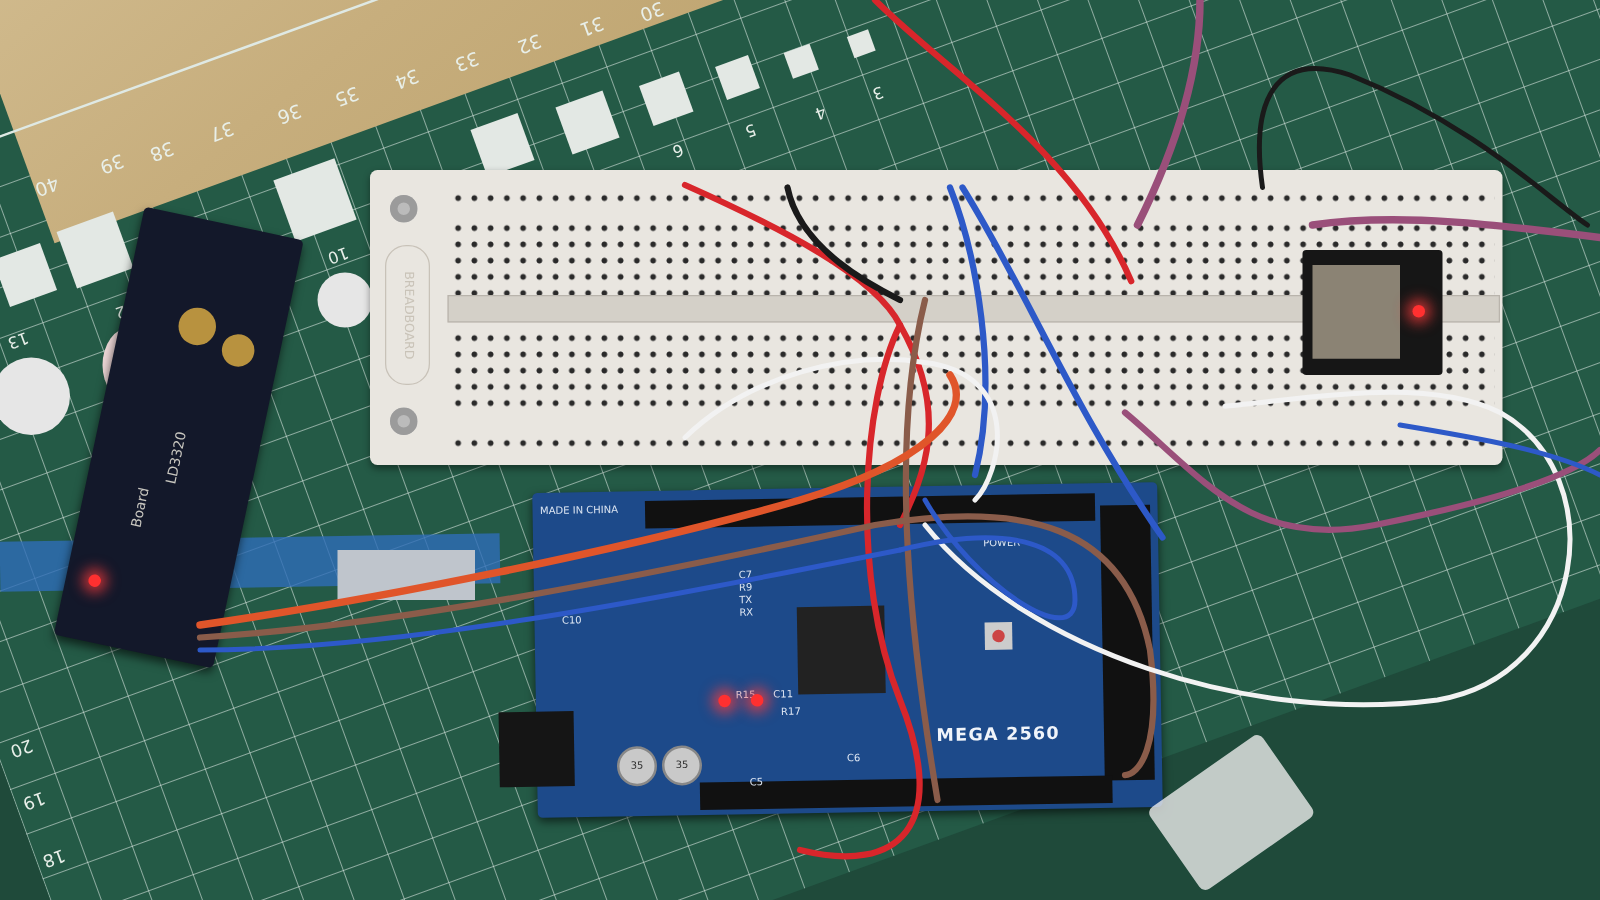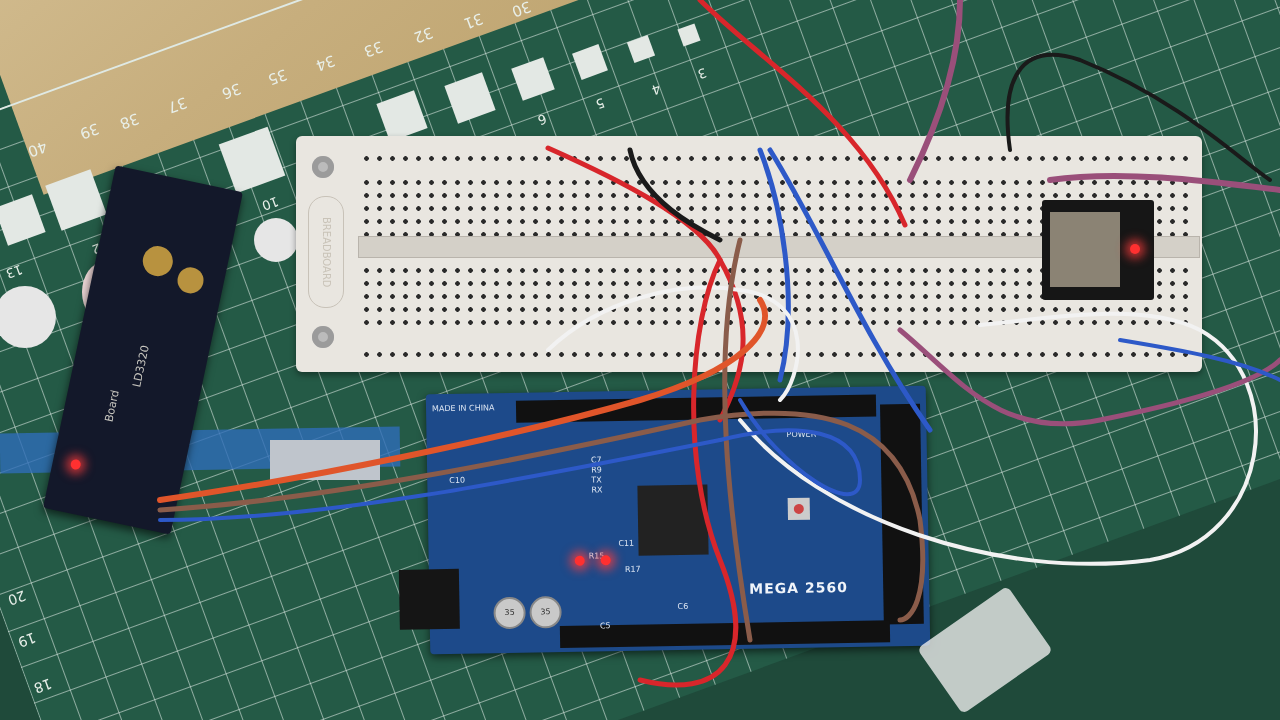--- a/index.html
+++ b/index.html
@@ -142,23 +142,23 @@
     <div class="mega-header-bottom"></div>
     <div class="mega-chip"></div>
     <div class="reset"></div>
     <div class="dc-jack"></div>
     <span class="mega-small" style="left:6px;top:10px">MADE IN CHINA</span>
     <span class="mega-text" style="left:320px;top:192px;font-size:14px">MEGA 2560</span>
     <span class="mega-small" style="left:164px;top:64px">C7</span>
     <span class="mega-small" style="left:164px;top:74px">R9</span>
     <span class="mega-small" style="left:164px;top:84px">TX</span>
     <span class="mega-small" style="left:164px;top:94px">RX</span>
-    <span class="mega-small" style="left:22px;top:82px">C10</span>
+    <span class="mega-small" style="left:22px;top:98px">C10</span>
     <span class="mega-small" style="left:160px;top:160px">R15</span>
-    <span class="mega-small" style="left:190px;top:148px">C11</span>
+    <span class="mega-small" style="left:190px;top:160px">C11</span>
     <span class="mega-small" style="left:196px;top:174px">R17</span>
     <span class="mega-small" style="left:170px;top:230px">C5</span>
     <span class="mega-small" style="left:248px;top:212px">C6</span>
     <span class="mega-small" style="left:360px;top:42px">POWER</span>
     <div class="led" style="left:146px;top:164px"></div>
     <div class="led" style="left:172px;top:164px"></div>
     <div class="cap" style="left:64px;top:204px">35</div>
     <div class="cap" style="left:100px;top:204px">35</div>
   </div>
 

